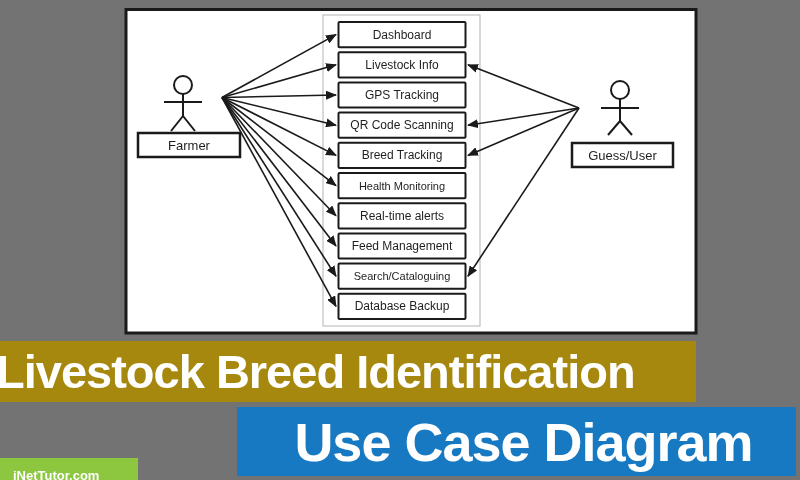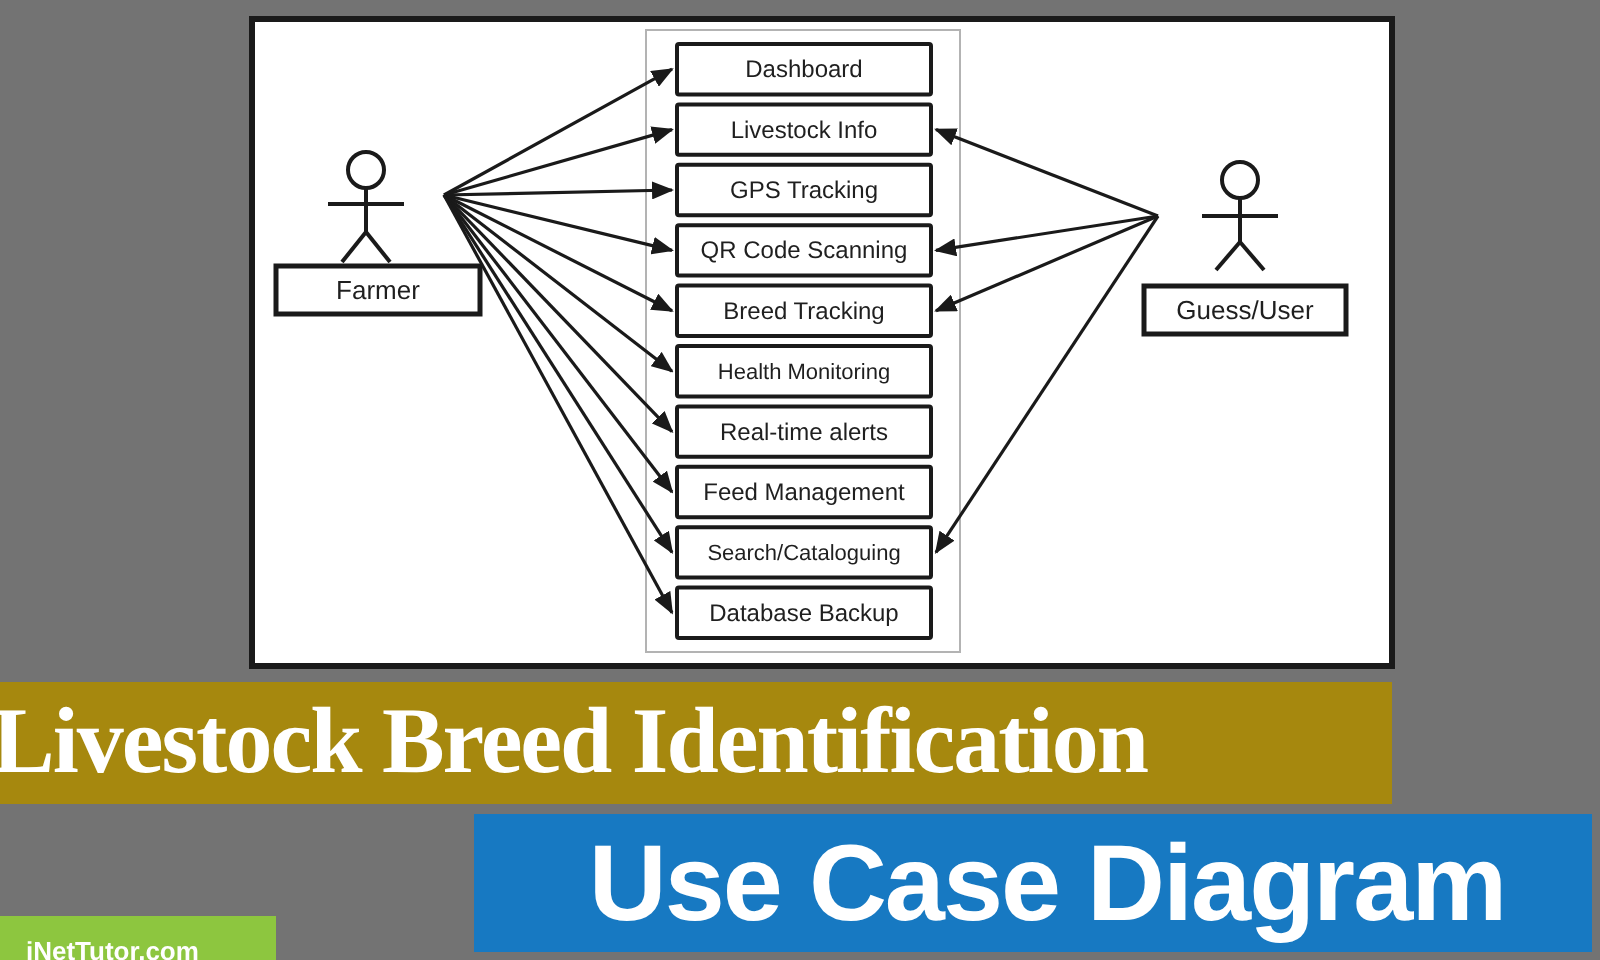--- a/index.html
+++ b/index.html
@@ -39,21 +39,20 @@
   .assoc { stroke: #1a1a1a; stroke-width: 1.6; }
 
   .banner-title {
     position: absolute;
     left: 0; top: 341;
     top: 341px;
     width: 696px; height: 61px;
     display: flex;
     align-items: center;
     overflow: hidden;
-    font-family: Liberation Serif, serif;
   }
   .banner-title span {
     color: #ffffff;
     font-size: 47px;
     font-weight: bold;
     letter-spacing: -1px;
     white-space: nowrap;
     margin-left: -4px;
     line-height: 1;
   }

